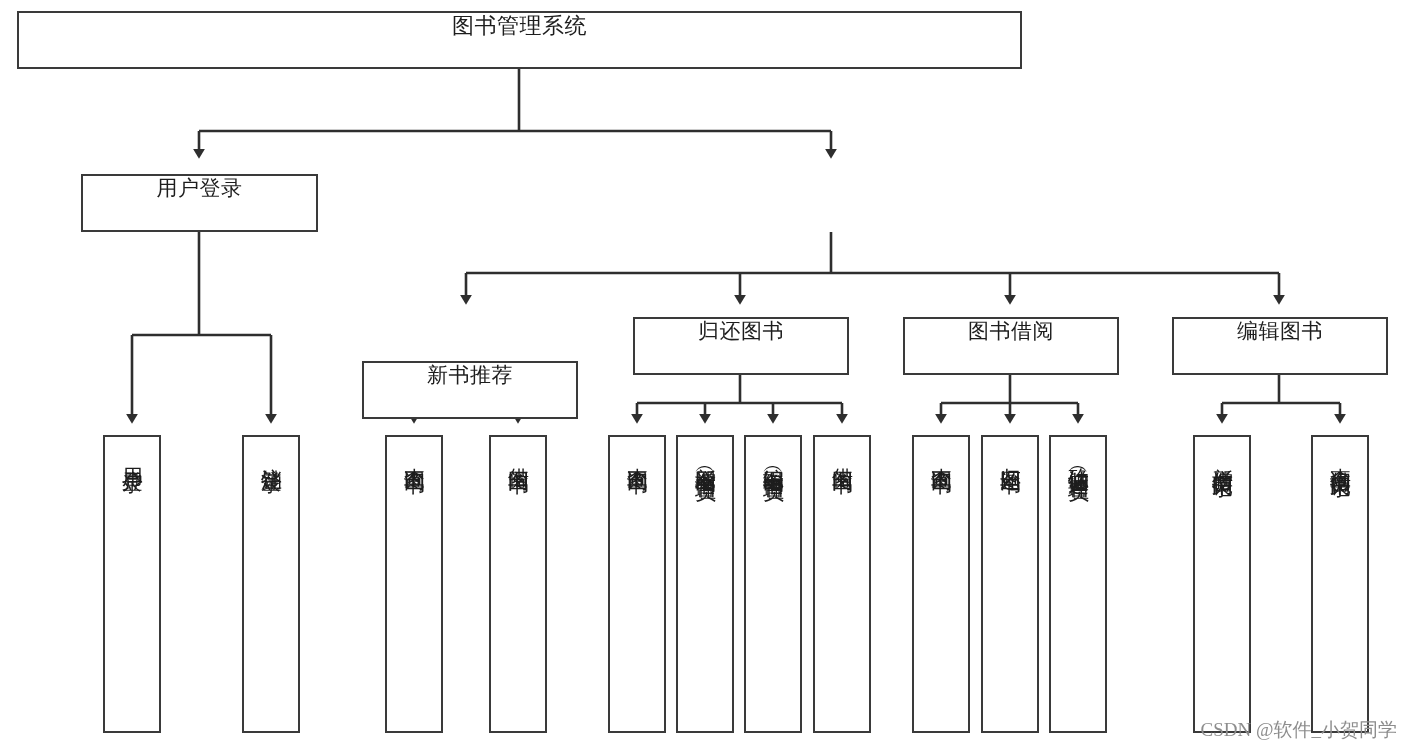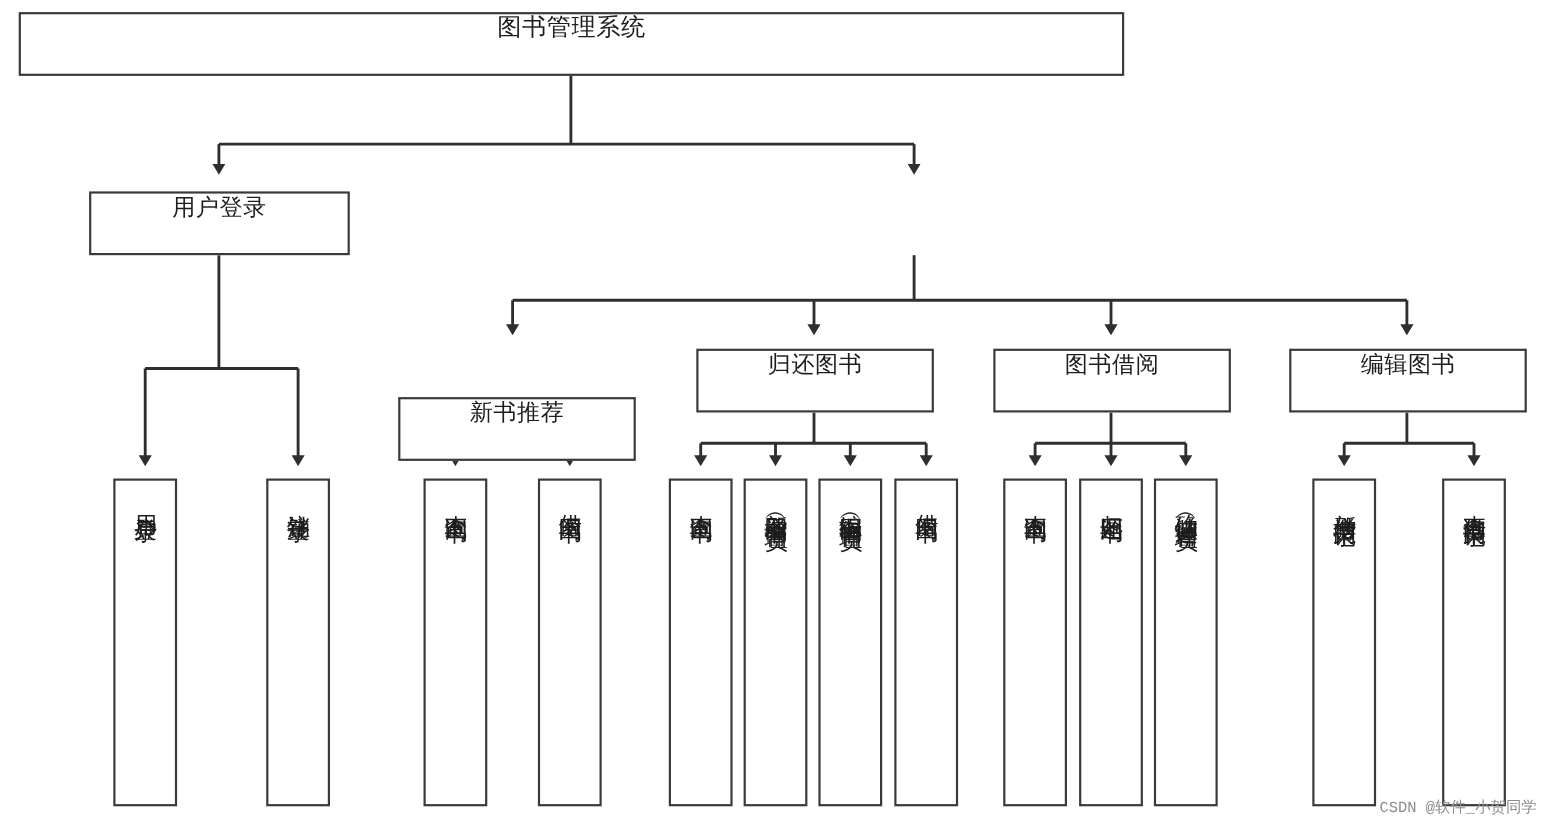--- a/index.html
+++ b/index.html
@@ -63,22 +63,22 @@
     text-orientation: upright;
     font-size: 21px;
     letter-spacing: 2px;
     line-height: 1;
     white-space: nowrap;
   }
   #watermark {
     position: absolute;
     right: 8px;
     bottom: 4px;
-    font-family: Liberation Mono, monospace;
-    font-size: 14px;
+    font-family: Liberation Serif, serif;
+    font-size: 19px;
     color: #8d8d8d;
     z-index: 5;
     white-space: nowrap;
     pointer-events: none;
   }
 </style>
 </head>
 <body>
 
 <div id="diagram-root">

